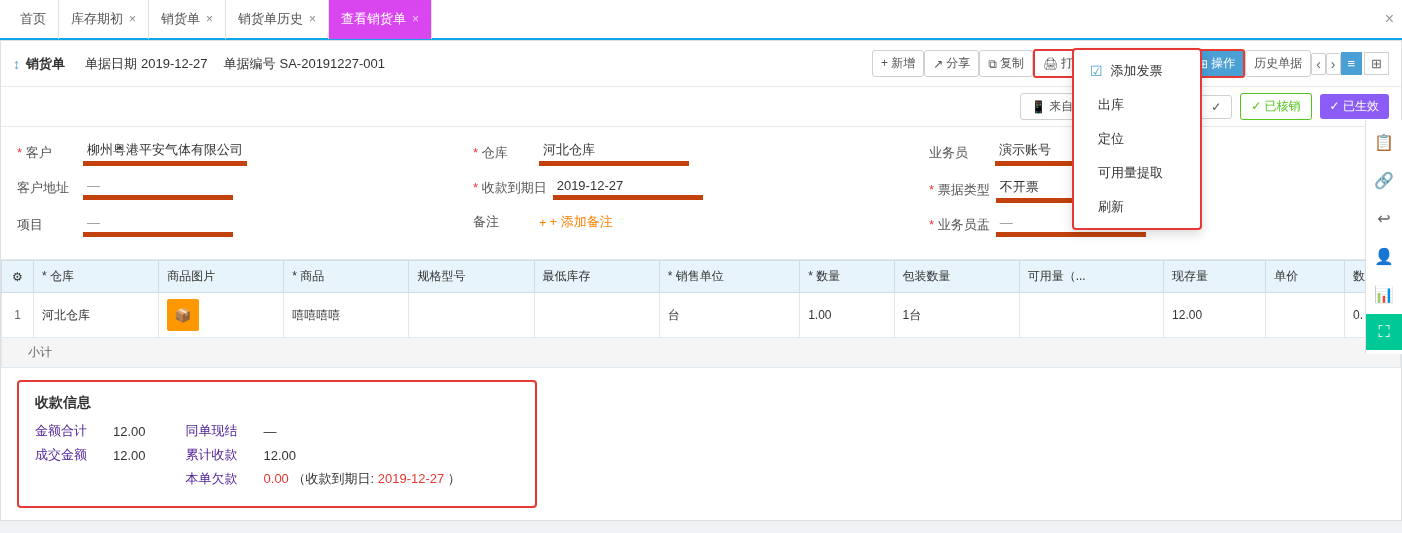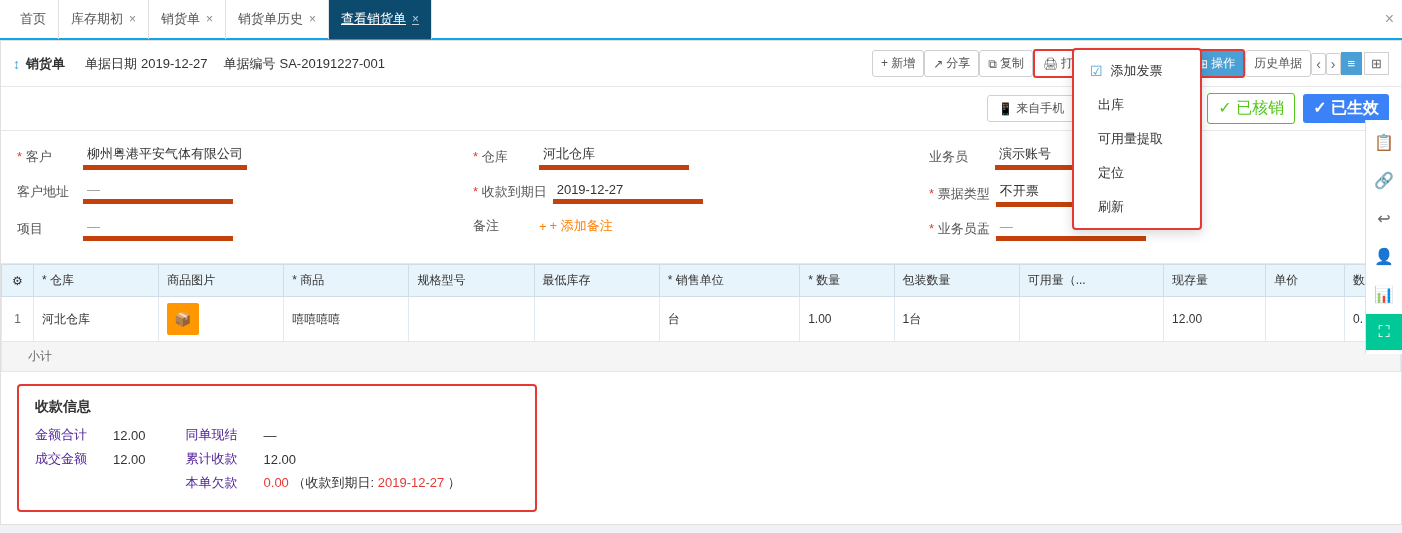--- a/index.html
+++ b/index.html
@@ -10,21 +10,21 @@
       display: flex; align-items: center; background: #fff;
       border-bottom: 2px solid #0ea5e9; padding: 0 8px; height: 40px;
       position: relative;
     }
     .tab-item {
       display: flex; align-items: center; padding: 0 12px; height: 40px;
       cursor: pointer; font-size: 13px; color: #555; border-right: 1px solid #e0e0e0;
       white-space: nowrap;
     }
     .tab-item.active {
-      background: #0c4a6e; color: #fff; border-radius: 0; text-decoration: underline;
+      background: #d946ef; color: #fff; border-radius: 0;
     }
     .tab-item .close-btn {
       margin-left: 6px; font-size: 12px; cursor: pointer; opacity: 0.7;
     }
     .tab-close-x {
       position: absolute; right: 8px; top: 50%; transform: translateY(-50%);
       font-size: 16px; cursor: pointer; color: #999;
     }
 
     
@@ -49,25 +49,25 @@
       display: flex; align-items: center; gap: 3px; padding: 4px 8px;
       border: 1px solid #d0d0d0; border-radius: 3px; background: #fff;
       cursor: pointer; font-size: 12px; color: #555; white-space: nowrap;
     }
     .toolbar-btn.active-op {
       background: #4a9fd4; color: #fff; border-color: #4a9fd4;
     }
     .btn-outline-red { border: 2px solid #e53935 !important; }
 
     .status-btn {
-      padding: 4px 10px; border-radius: 3px; font-size: 16px; cursor: pointer;
+      padding: 4px 10px; border-radius: 3px; font-size: 12px; cursor: pointer;
       border: 1px solid transparent;
     }
     .status-cancelled { background: #fff; border-color: #52c41a; color: #52c41a; }
-    .status-effective { background: #3b82f6; color: #fff; border: none; font-weight: bold; }
+    .status-effective { background: #8b5cf6; color: #fff; border: none; }
 
     
     .action-row {
       display: flex; align-items: center; justify-content: flex-end;
       padding: 6px 12px; border-bottom: 1px solid #e8e8e8; gap: 8px;
     }
     .action-btn {
       display: flex; align-items: center; gap: 3px; padding: 4px 10px;
       border: 1px solid #d0d0d0; border-radius: 3px; background: #fff;
       cursor: pointer; font-size: 12px; color: #555;
@@ -411,25 +411,25 @@
   <div class="dropdown-item">
     <span class="item-icon blue">☑</span>
     <span>添加发票</span>
   </div>
   <div class="dropdown-item">
     <span class="item-icon"><span class="radio"></span></span>
     <span>出库</span>
   </div>
   <div class="dropdown-item">
     <span class="item-icon"><span class="radio-empty"></span></span>
-    <span>可用量提取</span>
+    <span>定位</span>
   </div>
   <div class="dropdown-item">
     <span class="item-icon"><span class="radio-empty"></span></span>
-    <span>定位</span>
+    <span>可用量提取</span>
   </div>
   <div class="dropdown-item">
     <span class="item-icon"><span class="radio-empty"></span></span>
     <span>刷新</span>
   </div>
 </div>
 
 <div class="right-sidebar">
   <div class="sidebar-icon">📋</div>
   <div class="sidebar-icon">🔗</div>

